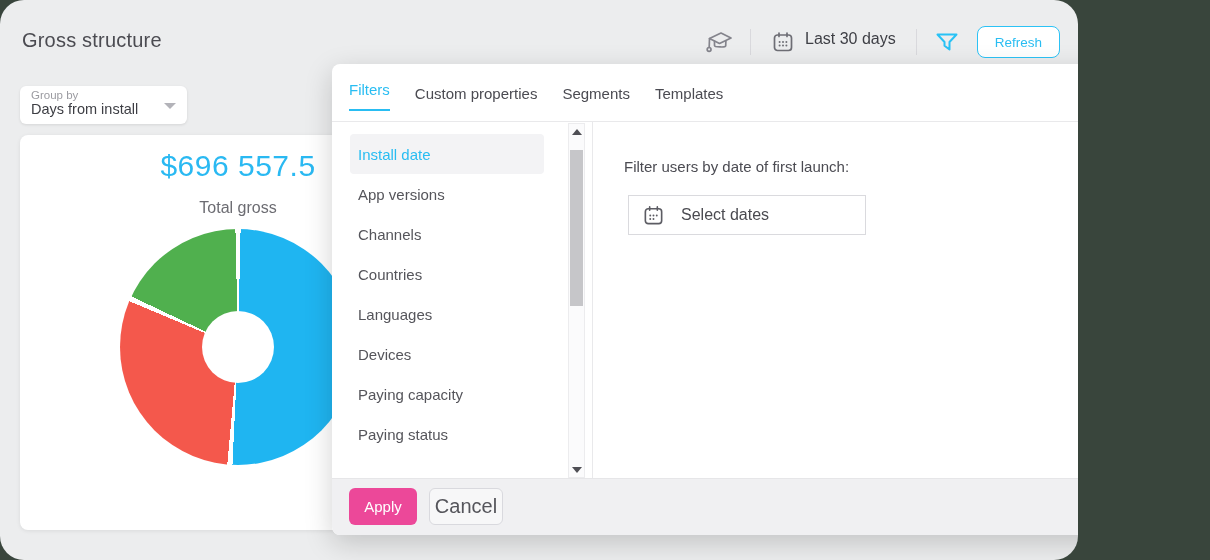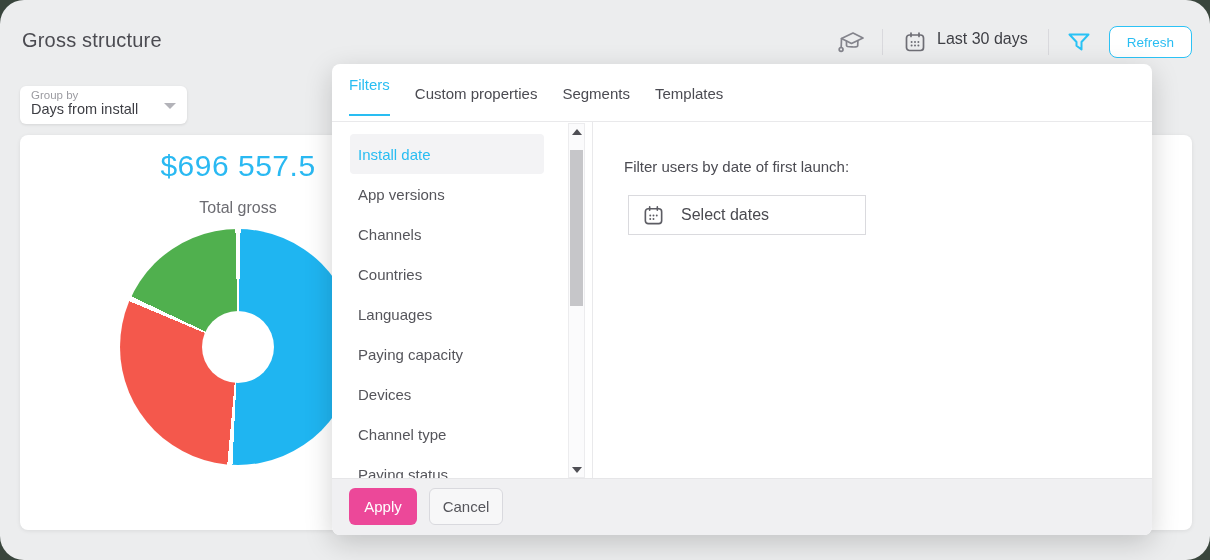--- a/index.html
+++ b/index.html
@@ -3,21 +3,21 @@
 <meta charset="utf-8">
 <style>
   * { margin:0; padding:0; box-sizing:border-box; }
   html,body { width:100%; height:100%; }
   body {
     background:#39453c;
     font-family:"Liberation Sans","DejaVu Sans",sans-serif;
     -webkit-font-smoothing:antialiased;
   }
   .app {
-    position:relative; width:1210px; height:560px;
+    position:relative; width:1078px; height:560px;
     background:#ecedee; border-radius:24px; overflow:hidden;
   }
 
   
   .page-title {
     position:absolute; left:22px; top:29px;
     font-size:20px; font-weight:500; color:#4b4b51; letter-spacing:.2px;
   }
   .header-right {
     position:absolute; right:18px; top:24px; height:36px;
@@ -70,21 +70,21 @@
     position:absolute; left:332px; top:64px; width:820px; height:471px;
     background:#ffffff; border-radius:8px;
     box-shadow:0 8px 28px rgba(0,0,0,.18);
   }
   .tabs {
     position:absolute; left:0; top:0; right:0; height:58px;
     display:flex; align-items:center; gap:25px; padding-left:17px;
     border-bottom:1px solid #e9e9eb;
   }
   .tab { font-size:15px; color:#4b4b52; cursor:pointer; padding:6px 0 5px; }
-  .tab.active { color:#29bdf2; border-bottom:2px solid #29bdf2; padding-bottom:21px; }
+  .tab.active { color:#29bdf2; border-bottom:2px solid #29bdf2; padding-bottom:11px; }
 
   .filter-list { position:absolute; left:18px; top:70px; width:194px; height:344px; overflow:hidden; }
   .filter-item {
     height:40px; display:flex; align-items:center; padding-left:8px;
     font-size:15px; color:#55555b; border-radius:4px; cursor:pointer;
   }
   .filter-item.selected { background:#f3f3f5; color:#29bdf2; }
 
   .scrollbar {
     position:absolute; left:236px; top:59px; width:17px; height:355px;
@@ -113,21 +113,21 @@
     border-radius:0 0 8px 8px;
   }
   .apply-btn {
     position:absolute; left:17px; top:9px; width:68px; height:37px;
     background:#ec4899; border:none; border-radius:6px;
     color:#ffffff; font-size:15px; cursor:pointer; font-family:inherit;
   }
   .cancel-btn {
     position:absolute; left:97px; top:9px; width:74px; height:37px;
     background:#f7f7f8; border:1px solid #d9d9de; border-radius:6px;
-    color:#55555b; font-size:15px; cursor:pointer; font-family:inherit;
+    color:#55555b; font-size:20px; cursor:pointer; font-family:inherit;
   }
 
   svg { display:block; }
 </style>
 </head>
 <body>
 
 <div class="app">
 
   <div class="page-title">Gross structure</div>
@@ -192,23 +192,22 @@
       <div class="tab">Segments</div>
       <div class="tab">Templates</div>
     </div>
 
     <div class="filter-list">
       <div class="filter-item selected">Install date</div>
       <div class="filter-item">App versions</div>
       <div class="filter-item">Channels</div>
       <div class="filter-item">Countries</div>
       <div class="filter-item">Languages</div>
+      <div class="filter-item">Devices</div>
       <div class="filter-item">Paying capacity</div>
-      <div class="filter-item">Devices</div>
-      <div class="filter-item">Channel type</div>
       <div class="filter-item">Paying status</div>
     </div>
 
     <div class="scrollbar">
       <div class="scroll-arrow">
           <div class="arrow-up"></div>
         </div>
       <div class="scroll-track">
         <div class="scroll-thumb"></div>
       </div>

